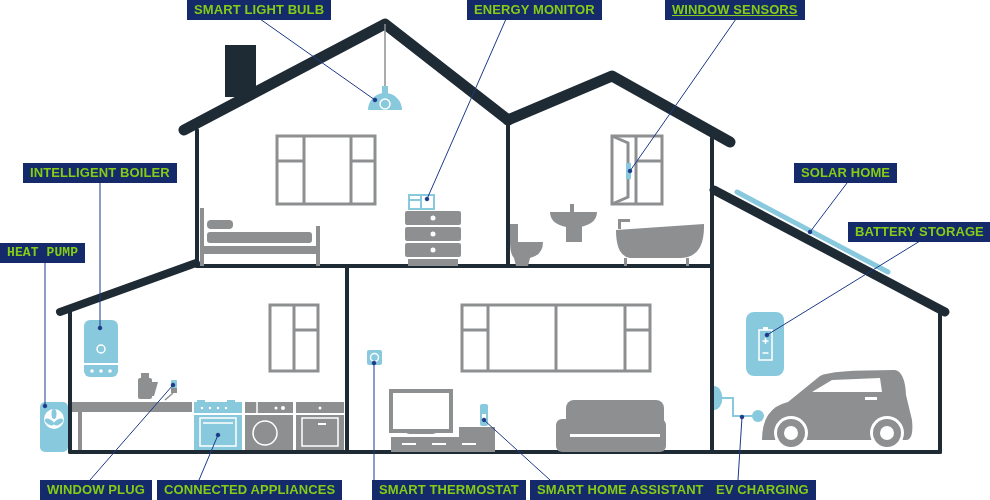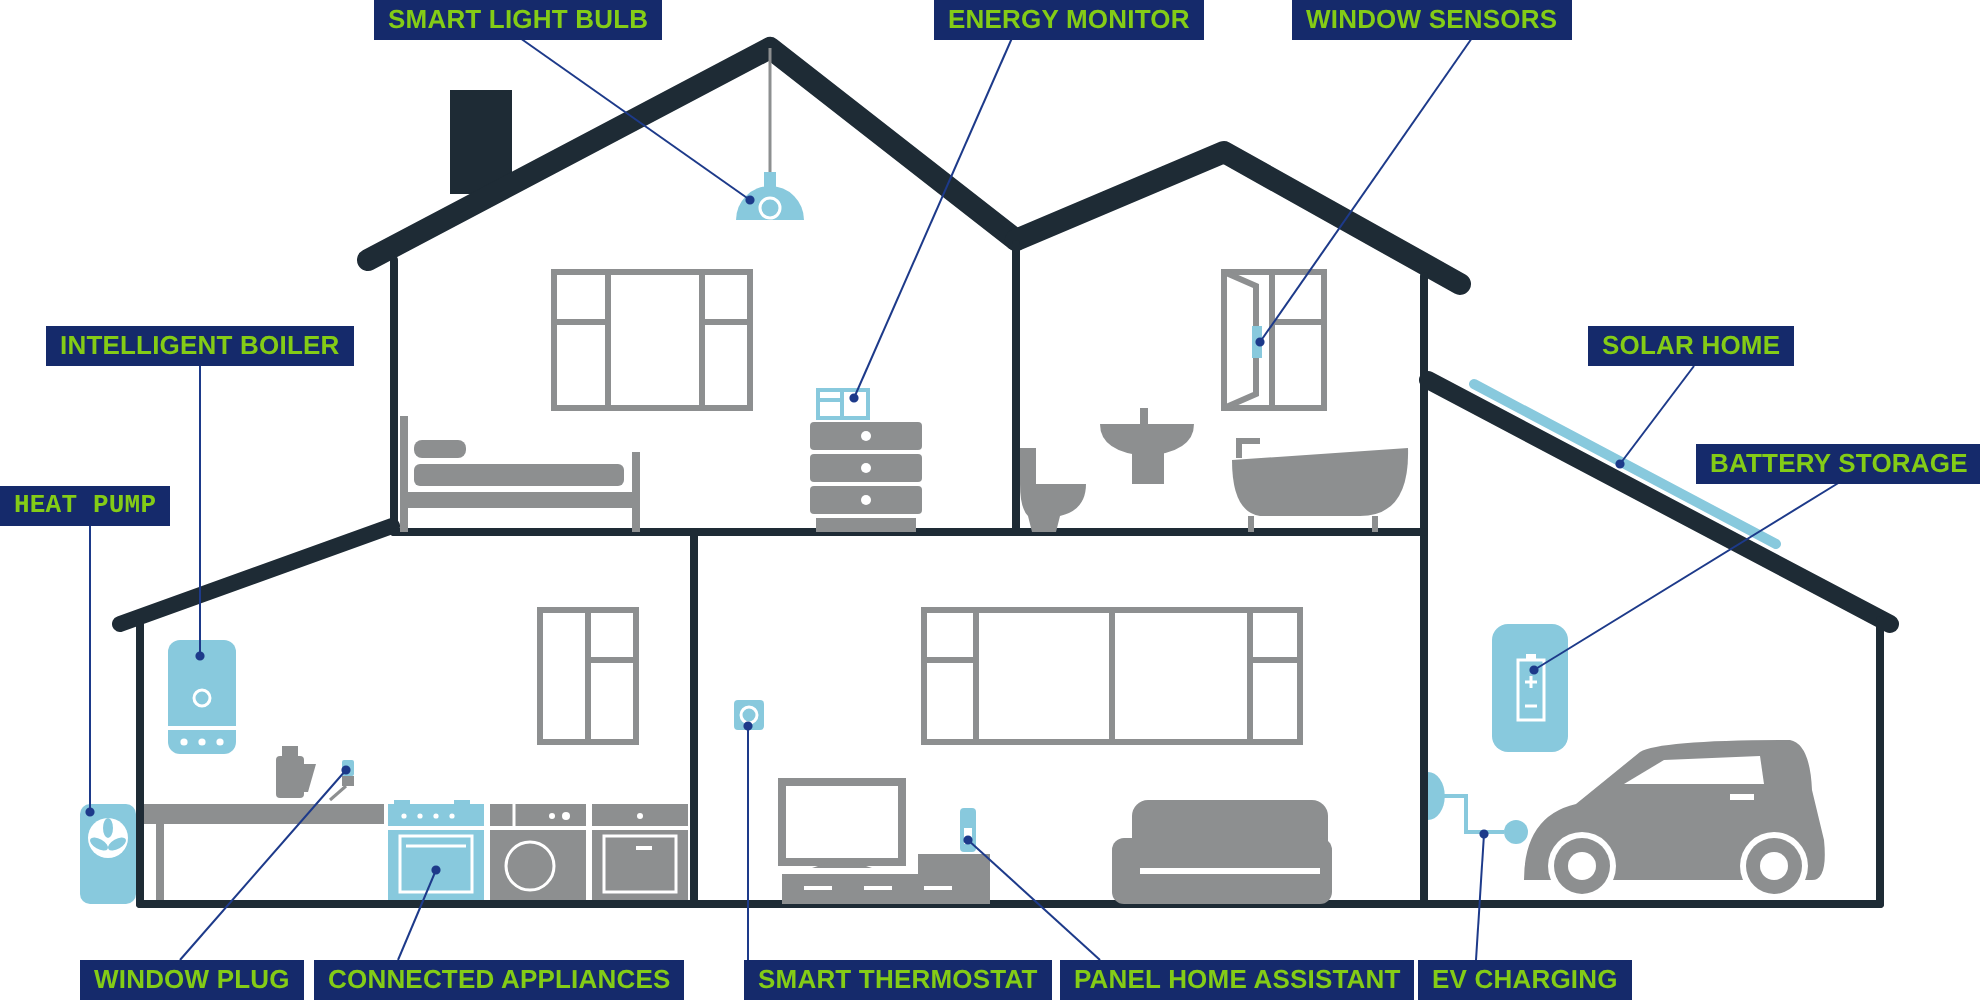--- a/index.html
+++ b/index.html
@@ -265,22 +265,22 @@
       <circle cx="374" cy="363" r="1.8"></circle>
     <line x1="550" y1="480" x2="484" y2="420"></line>
       <circle cx="484" cy="420" r="1.8"></circle>
     <line x1="738" y1="480" x2="742" y2="417"></line>
       <circle cx="742" cy="417" r="1.8"></circle>
   </g>
 </svg>
 
 <div class="label" style="left:187px; top:0px;">SMART LIGHT BULB</div>
 <div class="label" style="left:456px; top:0px;margin-left:11px;">ENERGY MONITOR</div>
-<div class="label" style="left:646px; top:0px;">WINDOW SENSORS</div>
+<div class="label" style="left:665px; top:0px;text-decoration:underline;">WINDOW SENSORS</div>
 <div class="label" style="left:23px; top:163px;">INTELLIGENT BOILER</div>
 <div class="label" style="left:0px; top:243px;font-family:Liberation Mono, monospace;">HEAT PUMP</div>
 <div class="label" style="left:794px; top:163px;">SOLAR HOME</div>
 <div class="label" style="left:848px; top:222px;">BATTERY STORAGE</div>
 <div class="label" style="left:40px; top:480px;">WINDOW PLUG</div>
 <div class="label" style="left:157px; top:480px;">CONNECTED APPLIANCES</div>
 <div class="label" style="left:372px; top:480px;">SMART THERMOSTAT</div>
-<div class="label" style="left:530px; top:480px;">PANEL HOME ASSISTANT</div>
+<div class="label" style="left:530px; top:480px;">SMART HOME ASSISTANT</div>
 <div class="label" style="left:709px; top:480px;">EV CHARGING</div>
 
 </body></html>

